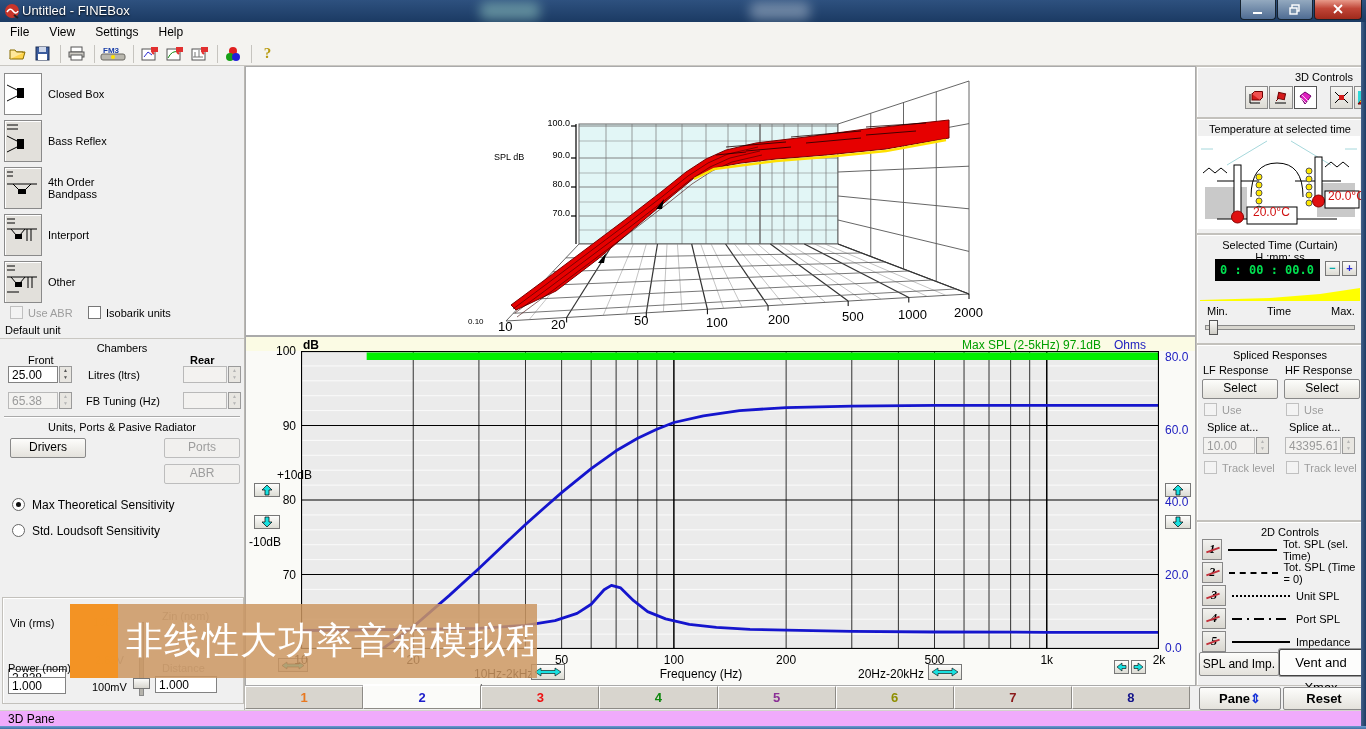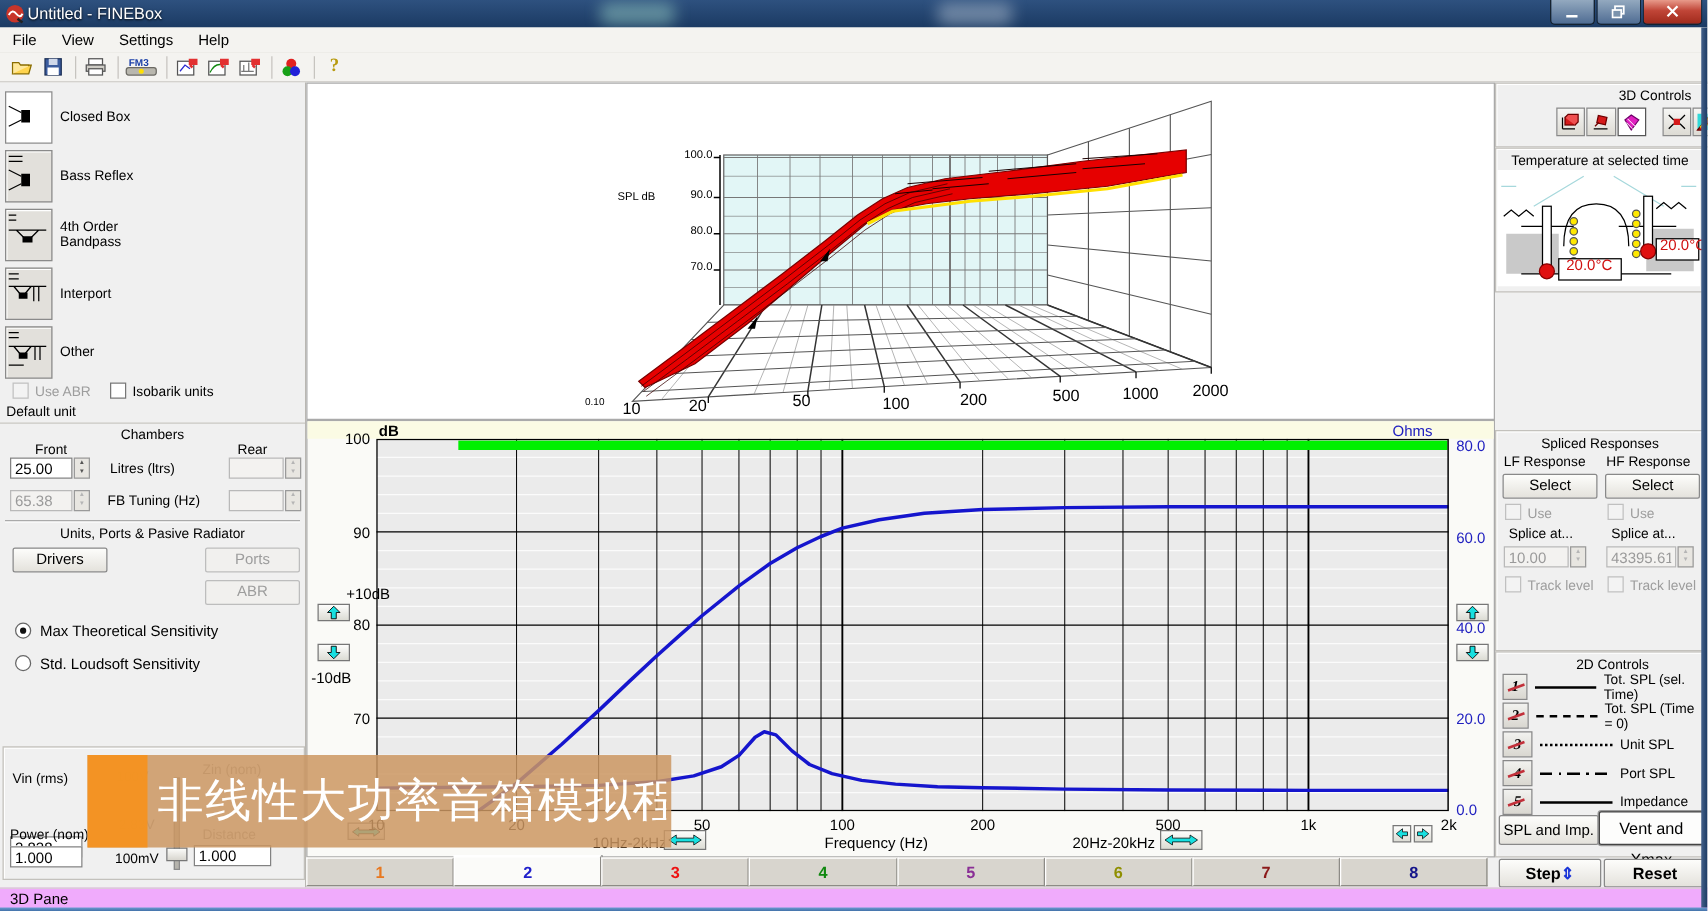--- a/index.html
+++ b/index.html
@@ -237,21 +237,21 @@
     <span class="cb dis"></span><span class="dis-label">Use ABR</span>
   </div>
   <div class="abs" style="left:88px;top:240px;">
     <span class="cb"></span><span>Isobarik units</span>
   </div>
   <div class="abs" style="left:5px;top:258px;">Default unit</div>
   <div class="abs" style="left:0;top:272px;width:244px;border-top:1px solid #c9c7c2;"></div>
 
   <div class="abs" style="left:0;top:276px;width:244px;text-align:center;">Chambers</div>
   <div class="abs" style="left:28px;top:288px;">Front</div>
-  <div class="abs" style="left:190px;top:288px;">Rear</div>
+  <div class="abs" style="left:190px;top:288px;font-weight:bold;">Rear</div>
 
   <input class="txt abs" style="left: 8px; top: 300px; width: 50px; height: 17px;" value="25.00">
   <div class="spinner abs" style="left:59px;top:300px;height:17px;">
       <i>▲</i>
       <i>▼</i>
     </div>
   <div class="abs" style="left:88px;top:303px;">Litres (ltrs)</div>
   <input class="txt dis abs" style="left: 183px; top: 300px; width: 44px; height: 17px;" disabled="" value="">
   <div class="spinner dis abs" style="left:228px;top:300px;height:17px;">
       <i>▲</i>
@@ -374,20 +374,21 @@
       <polyline points="271,250 306,224 346,194 386,164 421,137 446,117 466,104 486,95 516,88" fill="none" stroke="#3a0000" stroke-width="0.6"></polyline>
       <path d="M470,88 l30,-3 M500,84 l45,-4 M560,76 l55,-5 M620,68 l50,-4 M480,80 l60,-5 M545,70 l70,-6 M620,60 l60,-4" stroke="#1a0000" stroke-width="0.8" fill="none"></path>
       <polyline points="448,112 468,102 530,94 580,90 640,84 700,73" fill="none" stroke="#ffe000" stroke-width="2.5"></polyline>
       <path d="M352,196 l8,-10 l-2,10 z M410,142 l8,-10 l-2,10 z" fill="#000"></path>
     </svg>
 <div class="tick3d" style="left: 286px; top: 51px; width: 38px; text-align: right;">100.0</div><div class="tick3d" style="left: 286px; top: 83px; width: 38px; text-align: right;">90.0</div><div class="tick3d" style="left: 286px; top: 112px; width: 38px; text-align: right;">80.0</div><div class="tick3d" style="left: 286px; top: 141px; width: 38px; text-align: right;">70.0</div><div class="tick3d" style="left: 248px; top: 85px;">SPL dB</div><div class="xtick3d" style="left: 252px; top: 252px;">10</div><div class="xtick3d" style="left: 305px; top: 250px;">20</div><div class="xtick3d" style="left: 388px; top: 246px;">50</div><div class="xtick3d" style="left: 460px; top: 248px;">100</div><div class="xtick3d" style="left: 522px; top: 245px;">200</div><div class="xtick3d" style="left: 596px; top: 242px;">500</div><div class="xtick3d" style="left: 652px; top: 240px;">1000</div><div class="xtick3d" style="left: 708px; top: 238px;">2000</div><div class="tick3d" style="left: 222px; top: 250px; font-size: 8px;">0.10</div></div>
 
 <div id="pane2d">
   <div id="strip2d"></div>
   <div class="lbl2d" style="left:57px;top:1px;font-weight:bold;">dB</div>
+  <div class="lbl2d" style="left:515px;top:1px;width:340px;text-align:right;color:#00a000;">Max SPL (2-5kHz)  97.1dB</div>
   <div class="lbl2d" style="left:868px;top:1px;color:#2020c0;">Ohms</div>
 
   <svg id="chart2d" style="position:absolute;left:55px;top:14px;" width="858" height="298" viewBox="0 0 858 298">
       <rect x="0" y="0" width="858" height="298" fill="#ebebeb"></rect>
       <line x1="0" x2="858" y1="283.1" y2="283.1" stroke="#fbfbfb" stroke-width="1"></line>
       <line x1="0" x2="858" y1="268.2" y2="268.2" stroke="#fbfbfb" stroke-width="1"></line>
       <line x1="0" x2="858" y1="253.3" y2="253.3" stroke="#fbfbfb" stroke-width="1"></line>
       <line x1="0" x2="858" y1="238.4" y2="238.4" stroke="#fbfbfb" stroke-width="1"></line>
       <line x1="0" x2="858" y1="208.6" y2="208.6" stroke="#fbfbfb" stroke-width="1"></line>
       <line x1="0" x2="858" y1="193.70000000000002" y2="193.70000000000002" stroke="#fbfbfb" stroke-width="1"></line>
@@ -575,20 +576,35 @@
           <circle cx="112" cy="60" r="3"></circle>
           <circle cx="112" cy="68" r="3"></circle>
       </g>
       <rect x="50" y="72" width="50" height="17" fill="#fff" stroke="#000"></rect>
       <rect x="128" y="56" width="34" height="17" fill="#fff" stroke="#000"></rect>
     </svg>
     <div class="abs" style="left:56px;top:86px;color:#d01010;font-size:12px;">20.0°C</div>
     <div class="abs" style="left:131px;top:70px;color:#d01010;font-size:12px;">20.0°C</div>
   </div>
 
+  <div class="group" style="left:0;top:168px;width:166px;height:108px;">
+    <div class="gtitle">Selected Time (Curtain)</div>
+    <div style="text-align:center;font-size:11px;">H :mm: ss</div>
+    <div id="lcd">0 : 00 : 00.0</div>
+    <div class="lcdbtn" style="left:128px;color:#00a8a8;">−</div>
+    <div class="lcdbtn" style="left:145px;color:#2828d8;">+</div>
+    <svg class="abs" style="left:3px;top:52px;" width="160" height="15">
+        <polygon points="0,13 70,11 120,7 160,1 160,14 0,14" fill="#ffff00"></polygon>
+      </svg>
+    <div class="abs" style="left:10px;top:70px;">Min.</div>
+    <div class="abs" style="left:70px;top:70px;">Time</div>
+    <div class="abs" style="left:134px;top:70px;">Max.</div>
+    <div class="abs" style="left:8px;top:90px;width:148px;height:3px;background:#d8d6cf;border:1px solid #8a8a8a;"></div>
+    <div class="abs" style="left:12px;top:85px;width:7px;height:13px;background:linear-gradient(#fbfbf9,#cfcdc6);border:1px solid #555;"></div>
+  </div>
 
   <div class="group" style="left:0;top:278px;width:166px;height:175px;">
     <div class="gtitle">Spliced Responses</div>
     <div class="abs" style="left:6px;top:19px;">LF Response</div>
     <div class="abs" style="left:88px;top:19px;">HF Response</div>
     <div class="btn abs" style="left:5px;top:34px;width:74px;height:18px;">Select</div>
     <div class="btn abs" style="left:87px;top:34px;width:74px;height:18px;">Select</div>
     <div class="abs" style="left:7px;top:58px;"><span class="cb dis"></span><span class="dis-label">Use</span></div>
     <div class="abs" style="left:89px;top:58px;"><span class="cb dis"></span><span class="dis-label">Use</span></div>
     <div class="abs" style="left:10px;top:76px;">Splice at...</div>
@@ -660,21 +676,21 @@
     <div class="tab">
       <span style="color: rgb(143, 143, 0);">6</span>
     </div>
     <div class="tab">
       <span style="color: rgb(139, 26, 26);">7</span>
     </div>
     <div class="tab">
       <span style="color: rgb(20, 20, 138);">8</span>
     </div>
   </div>
-<div class="btn abs" style="left:1199px;top:687px;width:80px;height:21px;line-height:21px;font-size:13px;font-weight:bold;"><span>Step</span><span style="color:#1a35d8;">⇕</span></div>
+<div class="btn abs" style="left:1199px;top:687px;width:80px;height:21px;line-height:21px;font-size:13px;font-weight:bold;"><span>Pane</span><span style="color:#1a35d8;">⇕</span></div>
 <div class="btn abs" style="left:1283px;top:687px;width:80px;height:21px;line-height:21px;font-size:13px;font-weight:bold;">Reset</div>
 
 <div id="statusbar"><span>3D Pane</span></div>
 <div id="bottomedge"></div>
 <div id="rightedge"></div>
 
 <div id="overlay-banner">
   <div id="overlay-orange"></div>
   <div id="overlay-text">非线性大功率音箱模拟程序</div>
 </div>

